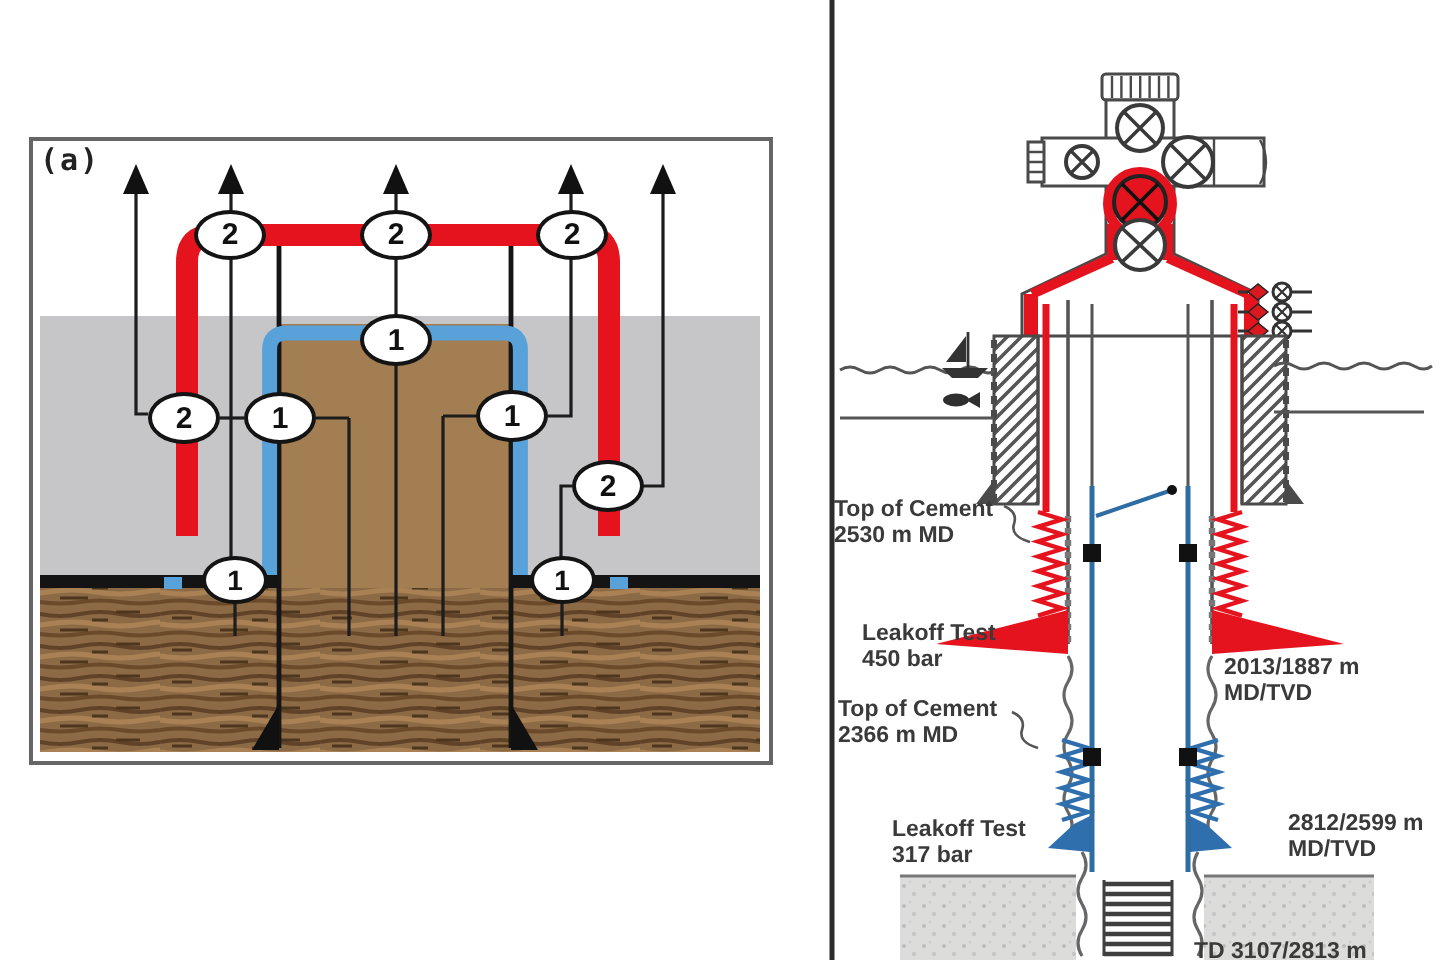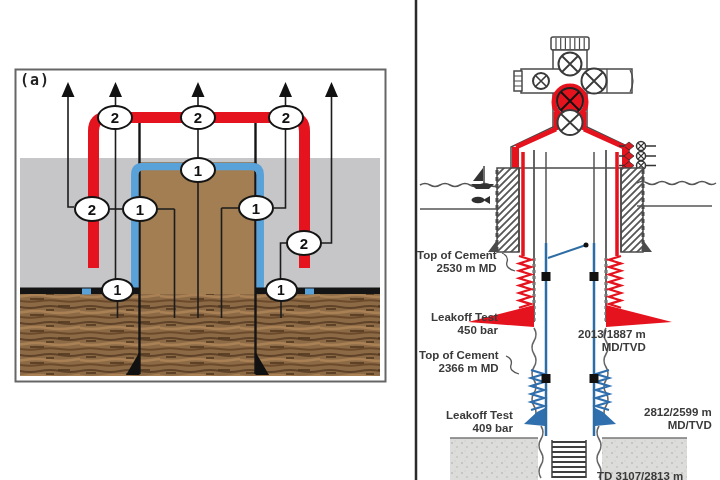--- a/index.html
+++ b/index.html
@@ -6,21 +6,21 @@
   .stage{position:relative;width:720px;height:480px;background:#ffffff;overflow:hidden;
          font-family:"Liberation Sans",sans-serif;}
   .stage svg{position:absolute;left:0;top:0;}
   .mk{position:absolute;box-sizing:border-box;background:#fff;border:2.5px solid #141414;
       border-radius:50%;display:flex;align-items:center;justify-content:center;
       font:bold 15px/1 "Liberation Sans",sans-serif;color:#111;z-index:3;}
   .mk.sm{font-size:14px;}
   .panel-label{position:absolute;left:20px;top:73px;z-index:3;color:#222;
       font:bold 15px/1 "DejaVu Sans Mono",monospace;letter-spacing:1px;}
   .lbl{position:absolute;z-index:3;color:#3a3a3a;white-space:nowrap;
-      font:bold 11.5px/12.5px "Liberation Sans",sans-serif;text-align:right;}
+      font:bold 11.5px/12.5px "Liberation Sans",sans-serif;}
   .lbl span{display:block;}
 </style>
 </head>
 <body>
 
 <div class="stage">
 
   <svg width="720" height="480" viewBox="0 0 720 480">
     <defs>
       <pattern id="earthp" width="80" height="16" patternUnits="userSpaceOnUse">
@@ -245,31 +245,31 @@
   <div class="mk sm" style="left:264.5px;top:278px;width:33px;height:24px">1</div>
 
   <div class="lbl" style="left:417px;top:249px">
     <span>Top of Cement</span>
     <span>2530 m MD</span>
   </div>
   <div class="lbl" style="left:431px;top:311px">
     <span>Leakoff Test</span>
     <span>450 bar</span>
   </div>
-  <div class="lbl" style="left:578px;top:328px">
+  <div class="lbl" style="left:612px;top:328px">
     <span>2013/1887 m</span>
     <span>MD/TVD</span>
   </div>
   <div class="lbl" style="left:419px;top:349px">
     <span>Top of Cement</span>
     <span>2366 m MD</span>
   </div>
   <div class="lbl" style="left:446px;top:409px">
     <span>Leakoff Test</span>
-    <span>409 bar</span>
+    <span>317 bar</span>
   </div>
   <div class="lbl" style="left:644px;top:406px">
     <span>2812/2599 m</span>
     <span>MD/TVD</span>
   </div>
   <div class="lbl" style="left:597px;top:470px">
     <span>TD 3107/2813 m</span>
   </div>
 
 </div>

